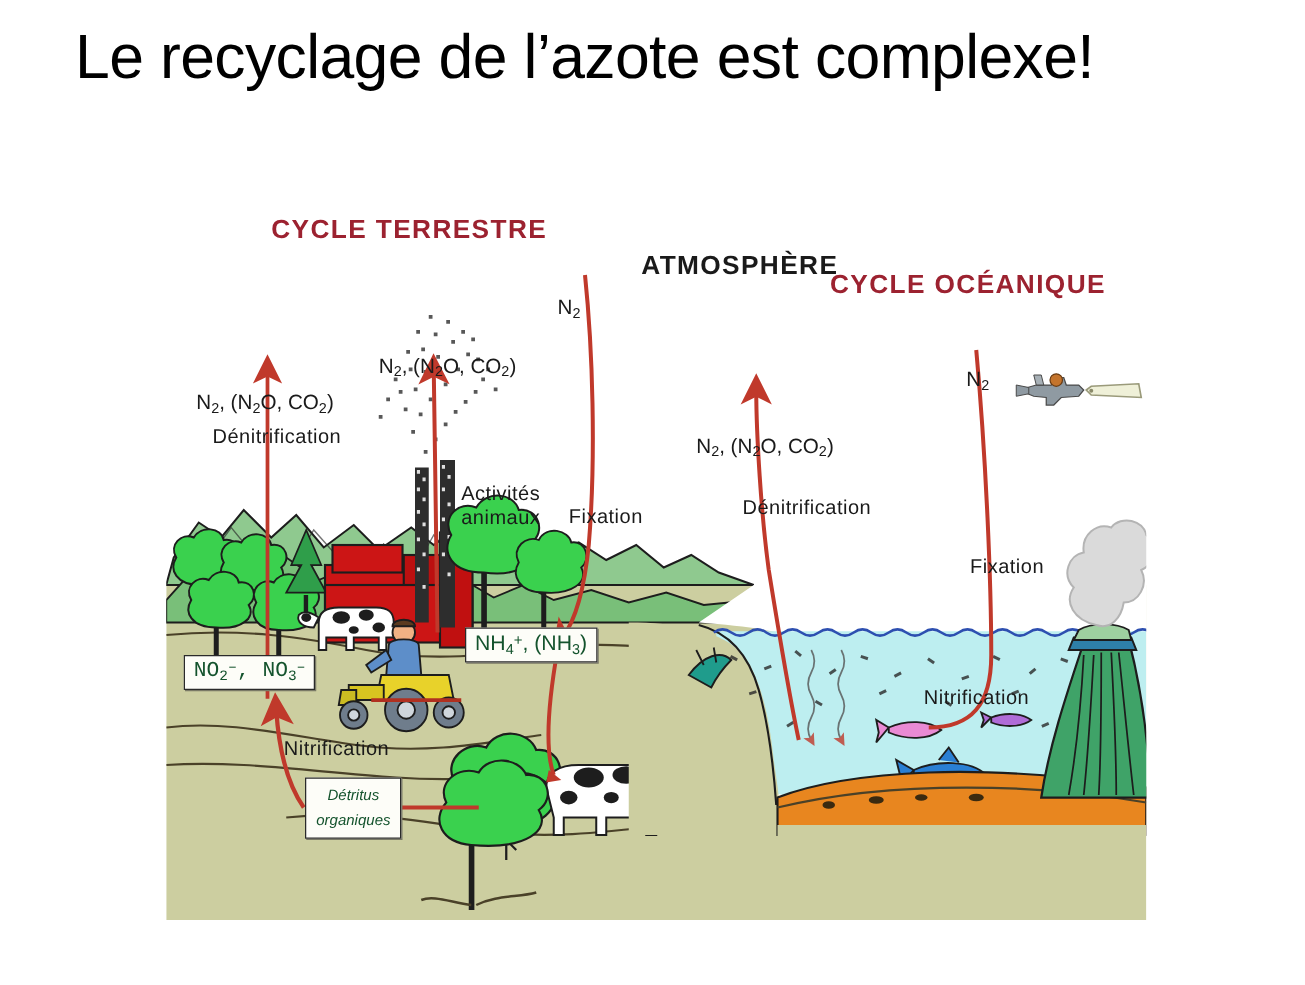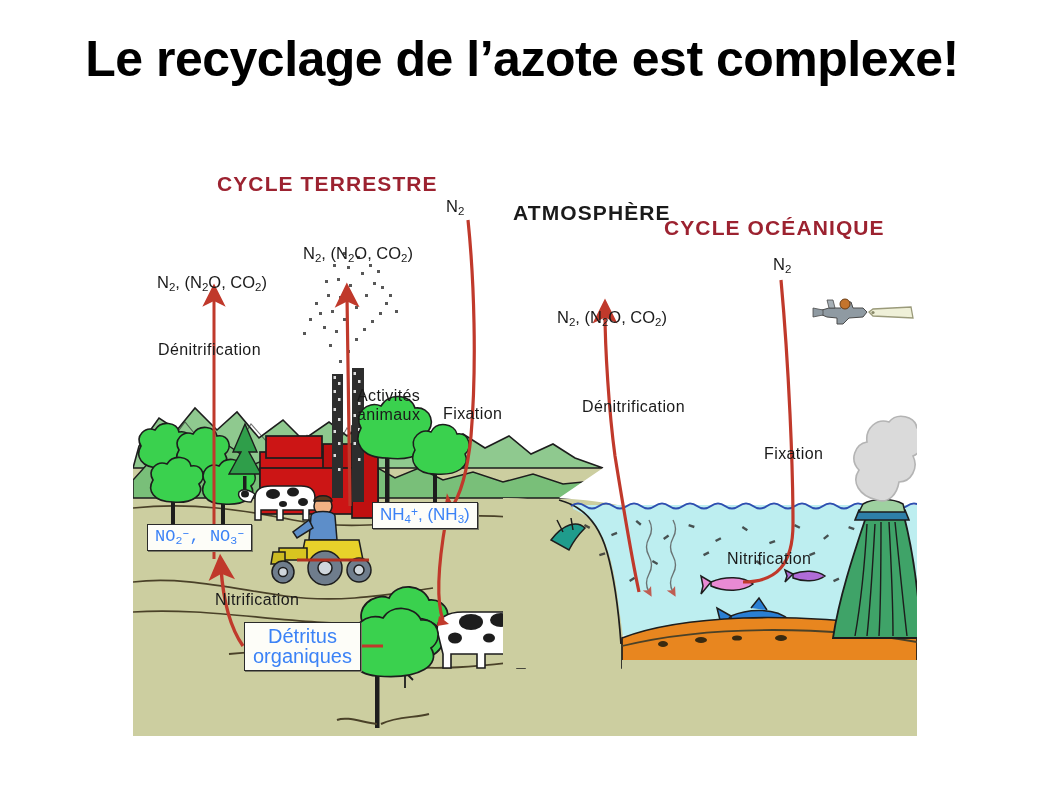--- a/index.html
+++ b/index.html
@@ -6,48 +6,48 @@
   html,body{margin:0;padding:0;}
   body{
     width:1044px;height:788px;background:#ffffff;
     font-family:"Liberation Sans", sans-serif;
     overflow:hidden;position:relative;
   }
   #slide{position:absolute;left:0;top:0;width:1044px;height:788px;background:#fff;}
 
   
   #title{
-    position:absolute;left:60px;top:30px;width:924px;
-    text-align:center;color:#000;
-    font-size:50px;line-height:59px;font-weight:700;
+    position:absolute;left:60px;top:16px;width:924px;
+    text-align:left;color:#000;
+    font-size:50px;line-height:59px;font-weight:400;
     letter-spacing:-0.5px;
   }
 
   
   #figure{
     position:absolute;left:133px;top:168px;width:784px;height:568px;
   }
   #fig-svg{position:absolute;left:0;top:0;width:784px;height:568px;}
 
   
   .lbl{position:absolute;white-space:nowrap;color:#151515;
        font-family:"Liberation Sans", sans-serif;}
   .hdr{font-weight:bold;letter-spacing:1.1px;font-size:21px;}
   .hdr.red{color:#9c2230;}
   .hdr.blk{color:#1a1a1a;margin-left:22px;}
-  .chem{font-size:16.5px;color:#1a1a1a;}
+  .chem{font-size:16.5px;color:#1a1a1a;margin-top:40px;}
   .chem sub{font-size:11.5px;vertical-align:-3px;}
-  .proc{font-size:16px;color:#1a1a1a;letter-spacing:.4px;}
+  .proc{font-size:16px;color:#1a1a1a;letter-spacing:.4px;margin-left:12px;}
   .multi{line-height:19px;}
   .boxed{
     background:#fdfdf8;border:1.6px solid #2a2a2a;
-    padding:2px 7px 3px 7px;font-size:17px;color:#3b82f6;
+    padding:2px 7px 3px 7px;font-size:17px;color:#14532d;
     box-shadow:1px 1px 0 #7a7a66;
   }
-  .boxed.two{line-height:20px;text-align:center;font-size:20px;padding:3px 8px 4px 8px;}
+  .boxed.two{line-height:20px;text-align:center;font-size:12px;padding:3px 8px 4px 8px;font-style:italic;}
 </style>
 </head>
 <body>
 
 <div id="slide">
 
   <div id="title">Le recyclage de l’azote est complexe!</div>
 
   <div id="figure">
 

